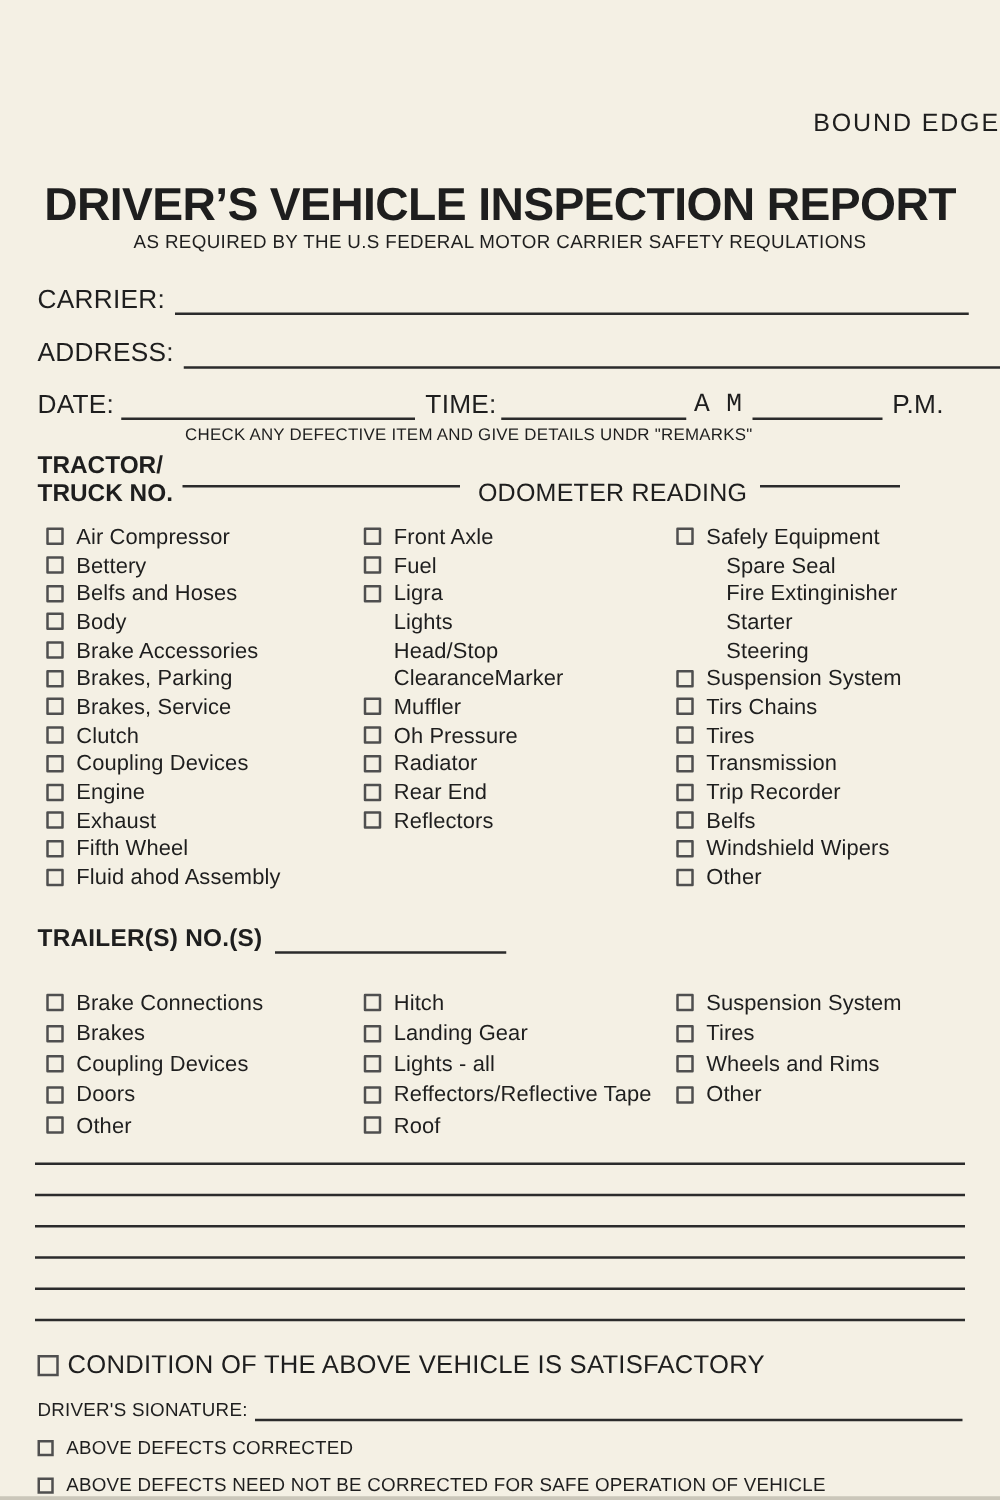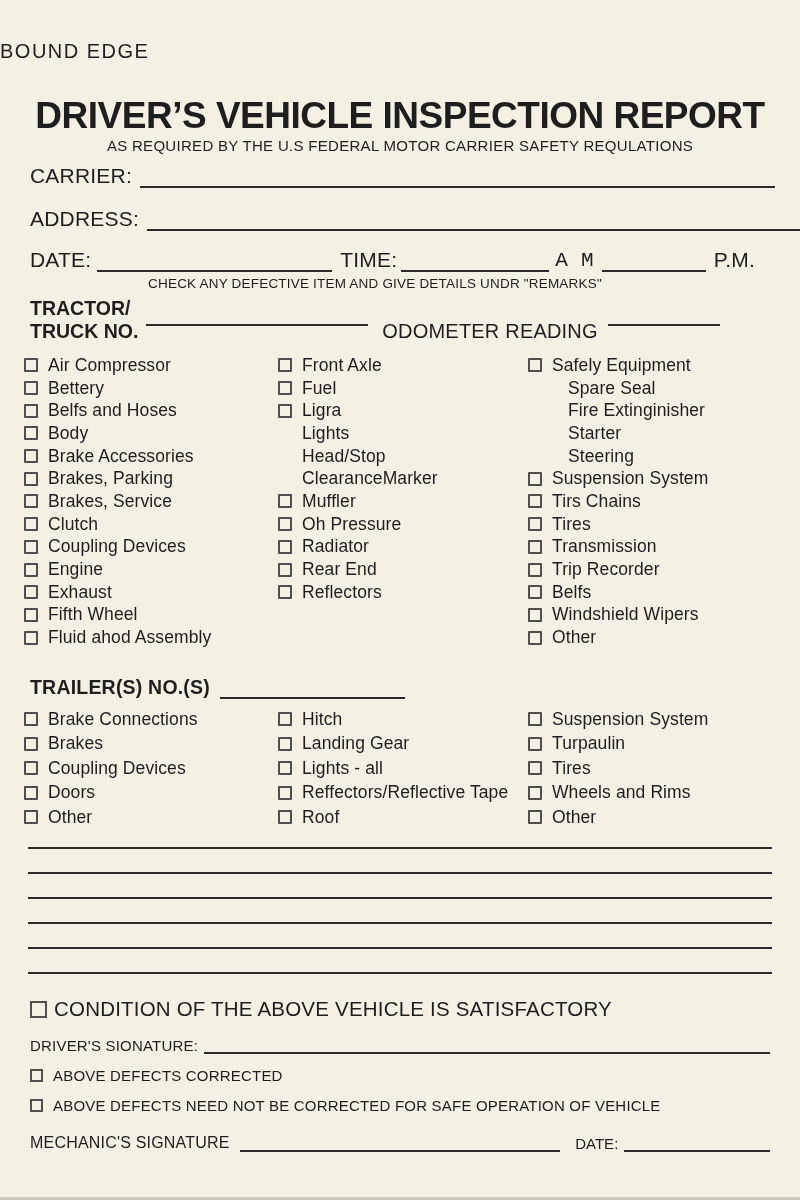--- a/index.html
+++ b/index.html
@@ -13,60 +13,60 @@
   .page{
     width:800px;height:1200px;
     background:var(--paper);
     color:var(--ink);
     font-family:"Liberation Sans", sans-serif;
     position:relative;
     overflow:hidden;
     margin:0 auto;
   }
   .page::after{content:"";position:absolute;left:0;right:0;bottom:0;height:3px;background:rgba(110,105,90,.30);}
-  .bound-edge{padding-top:40px;text-align:left;font-size:20px;letter-spacing:1.5px;font-weight:400;}
+  .bound-edge{padding-top:40px;text-align:right;font-size:20px;letter-spacing:1.5px;font-weight:400;margin-top:48px;}
   .title{margin-top:34px;text-align:center;font-size:37px;font-weight:700;letter-spacing:-0.5px;line-height:38px;}
   .subtitle{margin-top:2px;text-align:center;font-size:15px;letter-spacing:0.3px;font-weight:400;}
 
   .field-row{display:flex;align-items:flex-end;margin:0 30px;}
   .field-label{font-size:21px;letter-spacing:0.2px;white-space:nowrap;}
   .line{border-bottom:2px solid var(--line);height:6px;display:inline-block;}
   .grow{flex:1;}
-  .carrier-row{margin-top:10px;margin-right:25px;}
+  .carrier-row{margin-top:26px;margin-right:25px;}
   .carrier-row .line{margin-left:8px;}
   .address-row{margin-top:19px;margin-right:0;}
   .address-row .line{margin-left:8px;margin-right:-2px;}
   .date-row{margin-top:17px;}
   .w235{width:235px;margin-left:6px;}
   .w148{width:148px;margin-left:4px;}
   .w104{width:104px;margin-left:8px;}
   .ml8{margin-left:8px;}
   .ml6{margin-left:6px;font-family:Liberation Mono, monospace;}
   .check-note{margin-top:4px;text-align:center;font-size:13.5px;font-weight:400;letter-spacing:0.2px;padding-right:50px;}
 
   .tractor-head{margin:6px 30px 0;font-size:19.5px;font-weight:700;line-height:23px;}
   .tractor-row{display:flex;margin:0 30px;font-size:19.5px;font-weight:700;line-height:23px;}
   .w222{width:222px;margin-left:8px;}
   .odometer{font-weight:400;font-size:20px;margin-left:14px;letter-spacing:0.2px;}
   .w112{width:112px;margin-left:10px;}
 
-  .check-grid{display:flex;padding-left:24px;margin-top:11px;}
+  .check-grid{display:flex;padding-left:37px;margin-top:11px;}
   .col-1{width:254px;}
   .col-2{width:250px;}
   .col-3{flex:1;}
   .check-row{display:flex;align-items:center;height:22.7px;}
   .trailer-grid .check-row{height:24.5px;}
   .checkbox{width:14px;height:14px;border:2px solid var(--cbx);border-radius:1px;flex:0 0 14px;background:transparent;}
   .check-label{font-size:17.5px;margin-left:10px;white-space:nowrap;letter-spacing:0.1px;}
   .check-row.indent{margin-left:16px;}
 
   .trailer-heading-row{display:flex;align-items:flex-end;margin:27px 30px 0;}
   .trailer-heading{font-size:19.5px;font-weight:700;letter-spacing:0.2px;}
   .w185{width:185px;margin-left:10px;}
-  .trailer-grid{margin-top:8px;}
+  .trailer-grid{margin-top:27px;}
 
   .remarks{margin:18px 28px 0;}
   .remark-line{height:0;border-top:2px solid var(--line);margin-bottom:23px;}
 
   .condition-row{display:flex;align-items:center;margin:0 30px;}
   .condition-box{width:17px;height:17px;border:2px solid var(--cbx);flex:0 0 17px;}
   .condition-label{font-size:20.5px;margin-left:7px;letter-spacing:0.2px;white-space:nowrap;}
 
   .sig-row{display:flex;align-items:flex-end;margin:16px 30px 0;}
   .small-label{font-size:15px;letter-spacing:0.2px;white-space:nowrap;}
@@ -369,24 +369,20 @@
     <span class="checkbox"></span>
     <span class="check-label">Roof</span>
   </div>
 </div>
     <div class="col-3">
   <div class="check-row">
     <span class="checkbox"></span>
     <span class="check-label">Suspension System</span>
   </div>
 
-  <div class="check-row">
-    <span class="checkbox"></span>
-    <span class="check-label">Turpaulin</span>
-  </div>
 
   <div class="check-row">
     <span class="checkbox"></span>
     <span class="check-label">Tires</span>
   </div>
 
   <div class="check-row">
     <span class="checkbox"></span>
     <span class="check-label">Wheels and Rims</span>
   </div>

